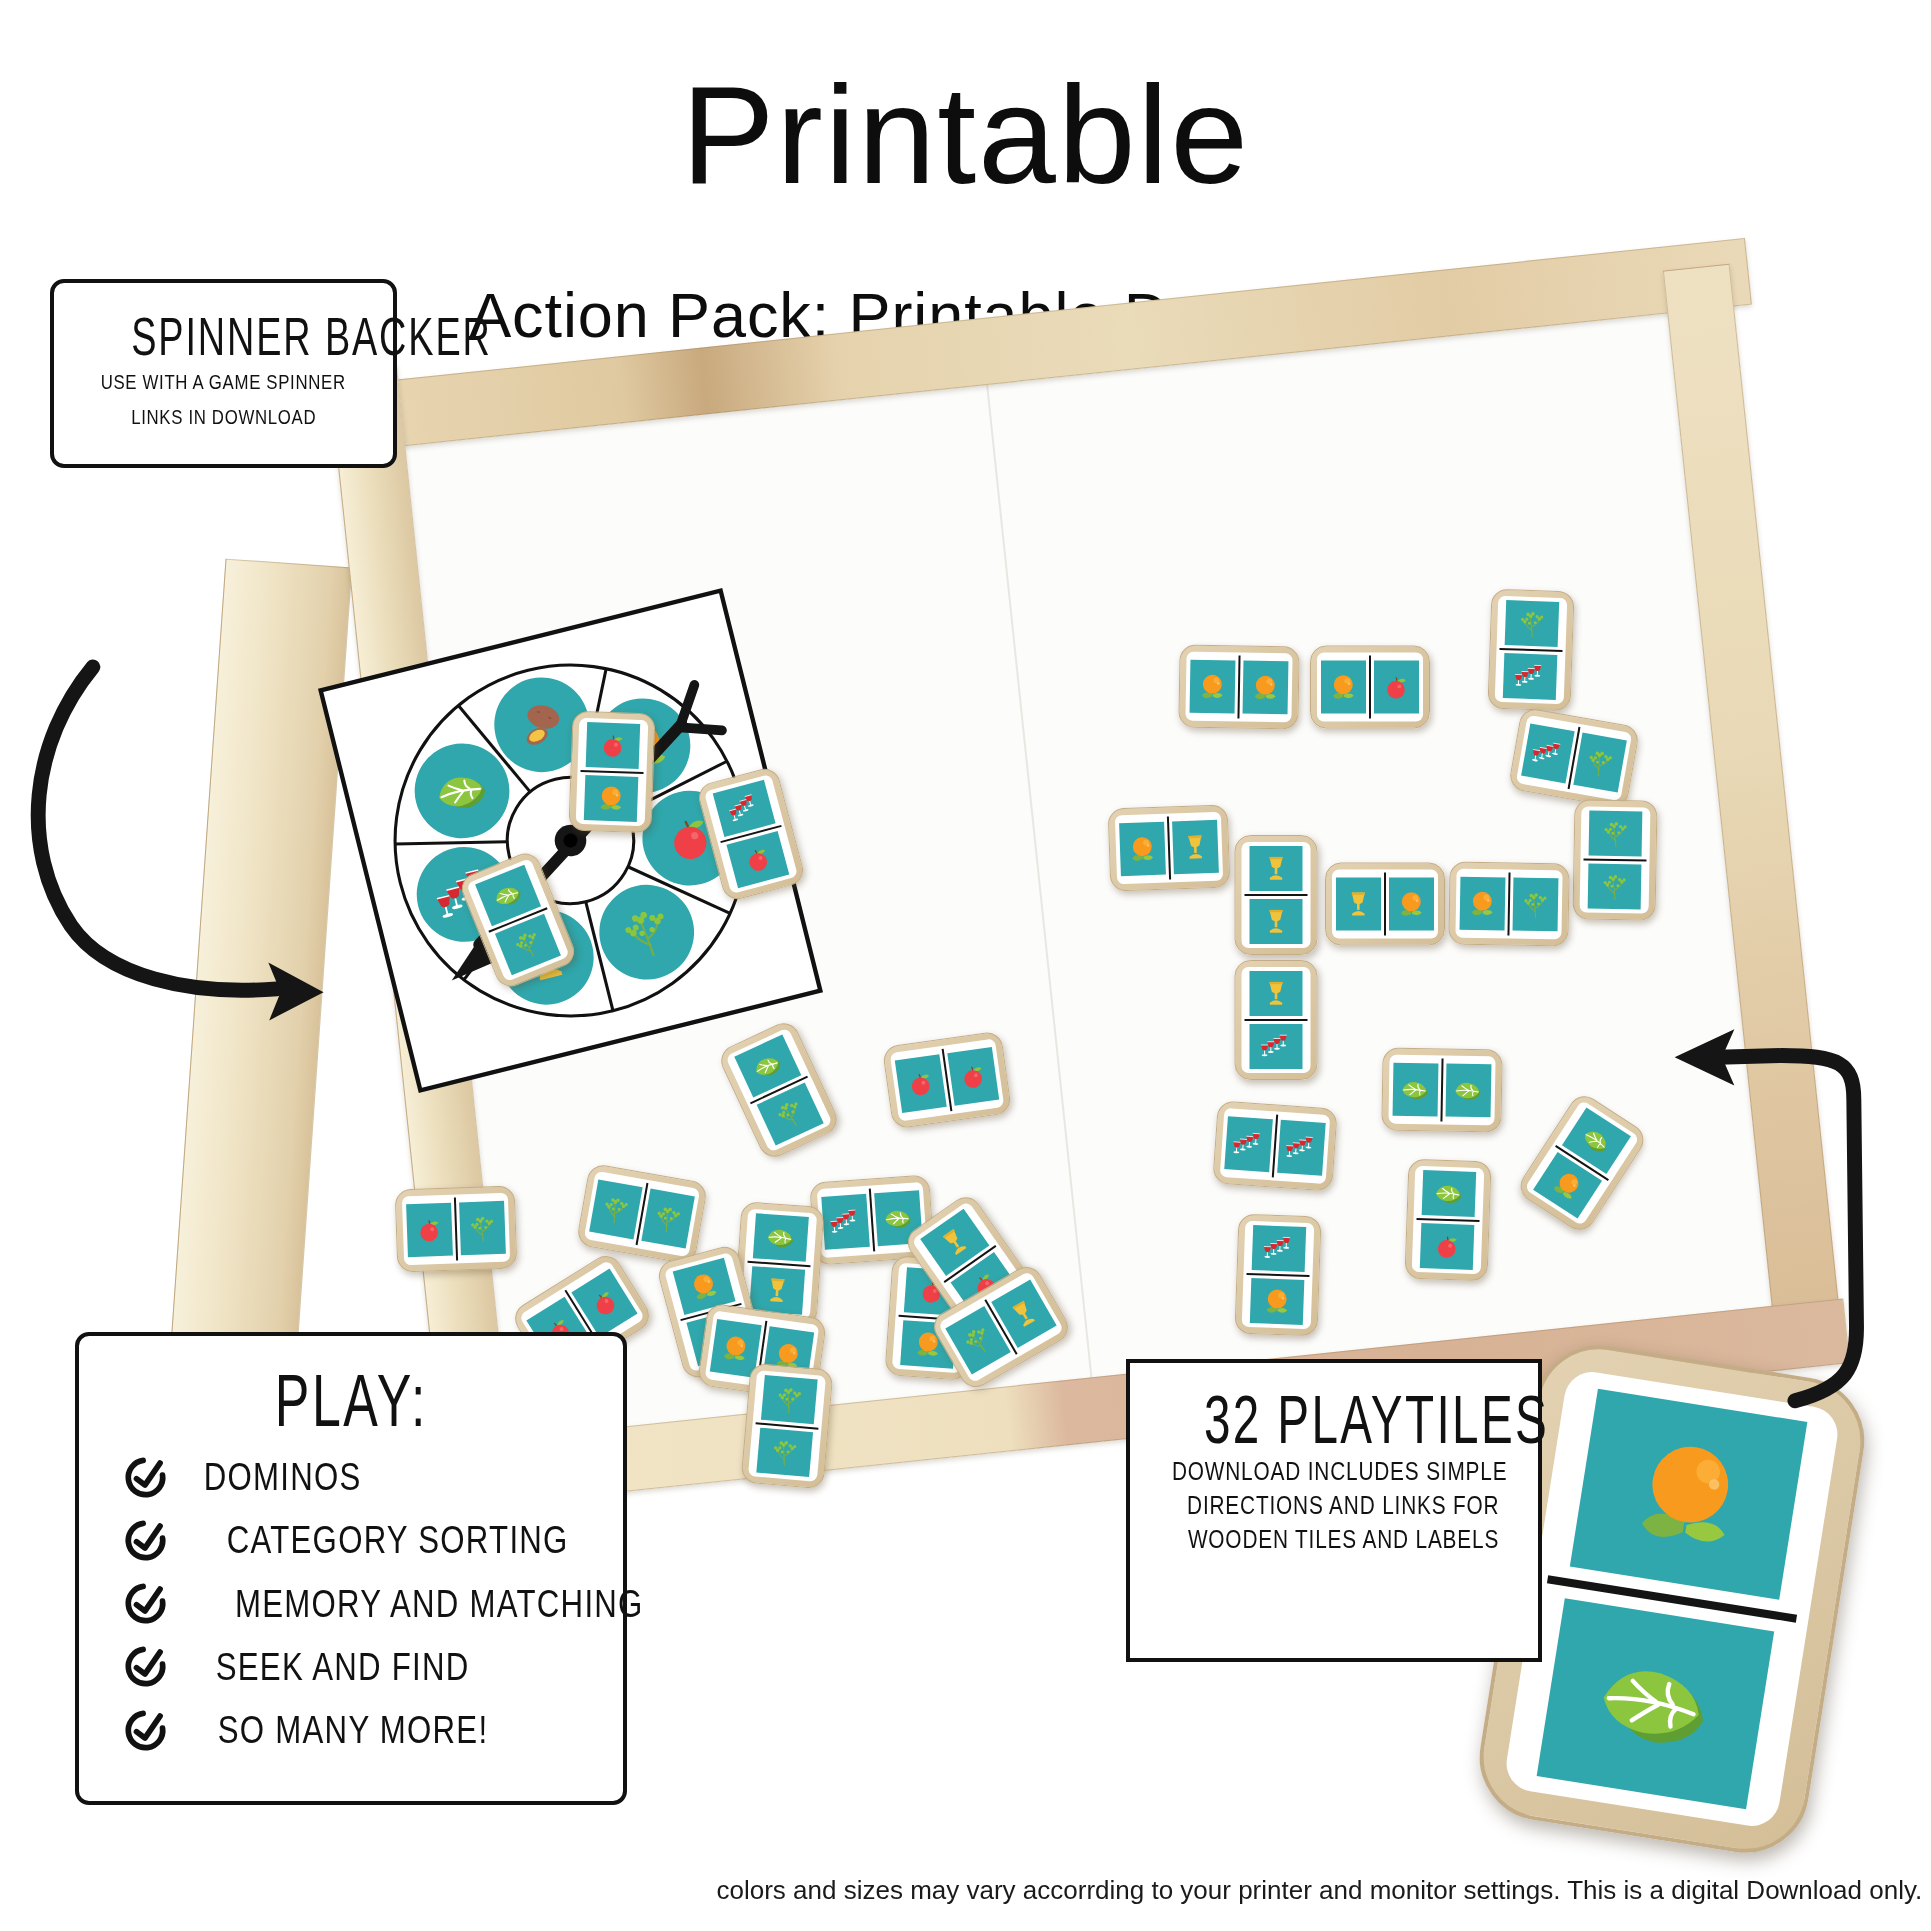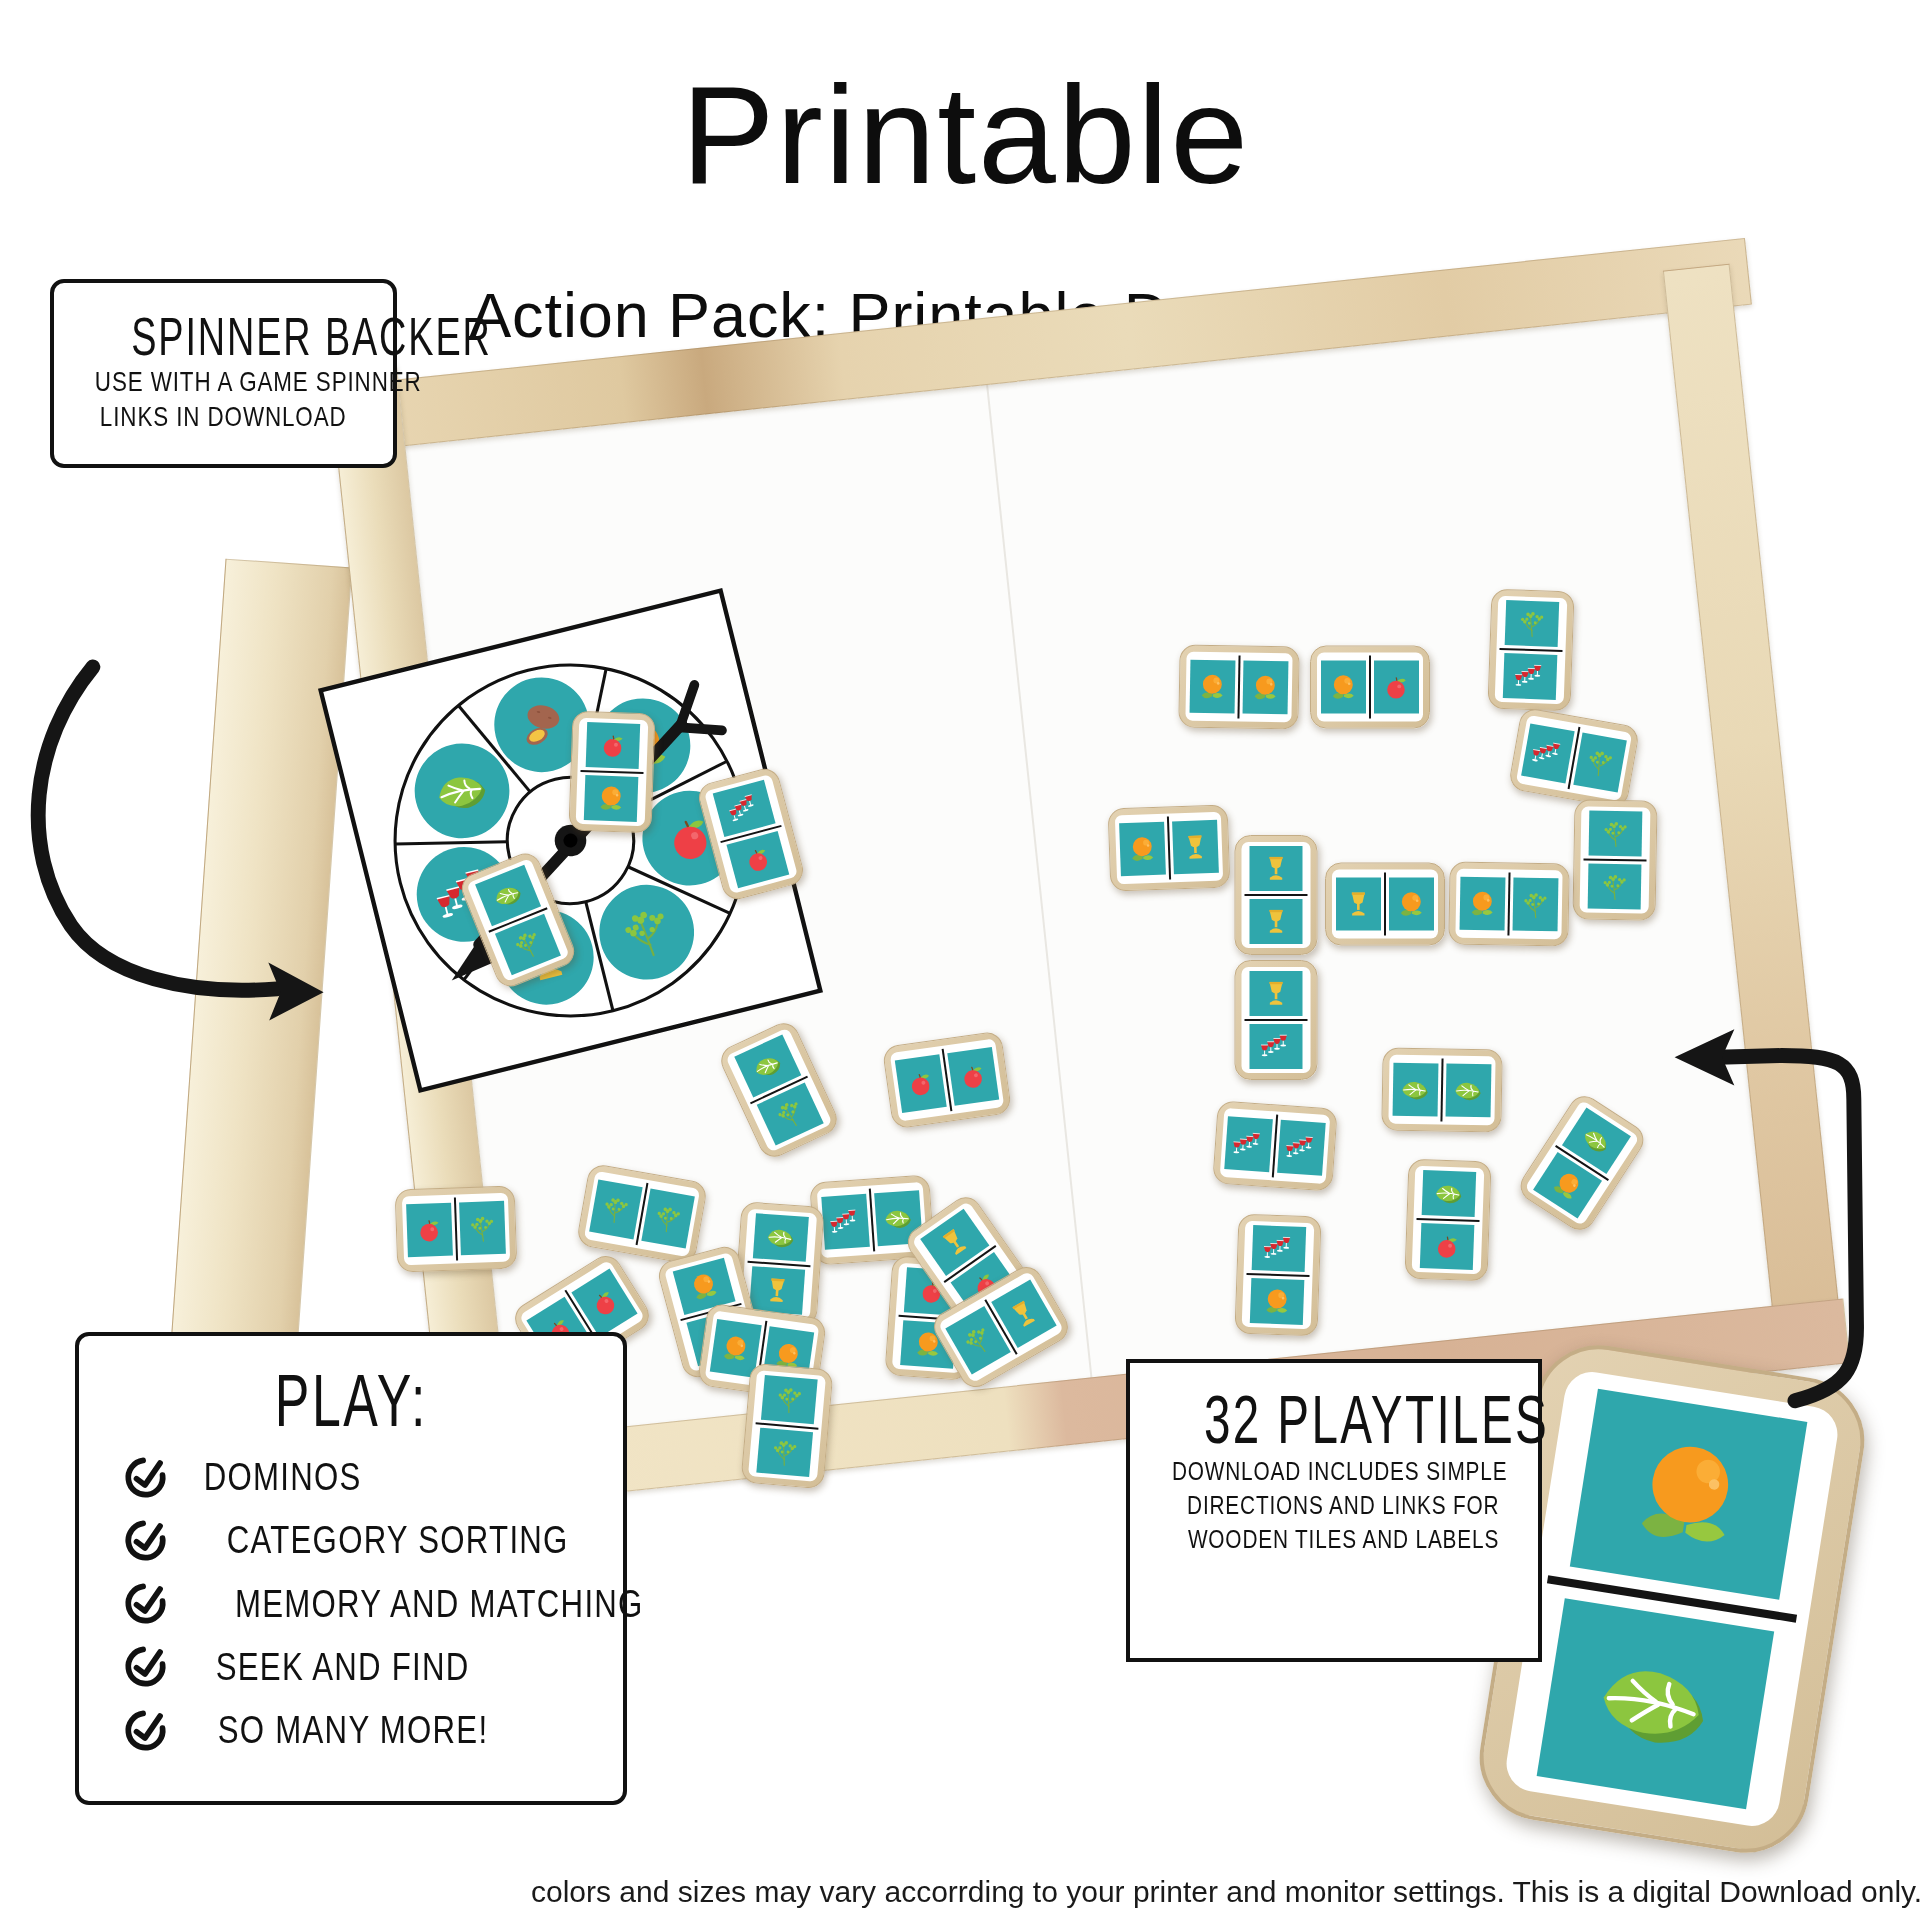--- a/index.html
+++ b/index.html
@@ -5,33 +5,33 @@
   html,body{margin:0;padding:0;background:#fff;}
   .page{position:relative;width:1931px;height:1931px;background:#ffffff;overflow:hidden;
         font-family:"Liberation Sans",sans-serif;color:#111;}
 
   
   .title{position:absolute;left:0;top:54px;width:100%;text-align:center;
          font-size:140px;font-weight:400;letter-spacing:1.8px;color:#0d0d0d;}
   .subtitle{position:absolute;left:0;top:279px;width:100%;text-align:center;
             font-size:63px;font-weight:400;letter-spacing:0.9px;color:#0d0d0d;}
   .caption{position:absolute;right:8.8px;top:1875px;width:1914px;text-align:right;
-           font-size:30px;font-weight:400;color:#1a1a1a;}
+           font-size:26px;font-weight:400;color:#1a1a1a;}
 
   
   .hw{display:inline-block;transform:scaleX(.70);transform-origin:center;
       letter-spacing:.05em;font-weight:400;white-space:nowrap;}
   .hw2{display:inline-block;transform:scaleX(.80);transform-origin:center;
       letter-spacing:.04em;font-weight:400;white-space:nowrap;}
 
   
   .notebox{position:absolute;background:#fff;border:4.4px solid #111;z-index:5;text-align:center;}
   .spinner-note{left:50px;top:279px;width:339px;height:181px;border-radius:14px;}
   .spinner-note .h{margin-top:24.6px;font-size:54px;line-height:56px;}
-  .spinner-note .l{font-size:28px;line-height:35px;}
+  .spinner-note .l{font-size:21px;line-height:35px;}
   .play-note{left:75px;top:1332px;width:544px;height:465px;border-radius:14px;}
   .play-note .h{margin-top:26px;font-size:74px;line-height:77px;}
   .play-note ul{list-style:none;margin:16px 0 0 0;padding:0 0 0 46px;text-align:left;}
   .play-note li{display:flex;align-items:center;gap:17.6px;margin-bottom:19.3px;}
   .play-note li .t{font-size:39px;}
   .check{width:41px;height:41px;flex:0 0 41px;transform:rotate(-8deg);}
   .playtiles-note{left:1126px;top:1359px;width:408px;height:295px;text-align:right;}
   .playtiles-note .h{margin-top:21px;font-size:68px;line-height:70px;}
   .playtiles-note .l{font-size:26px;line-height:34px;}
 

